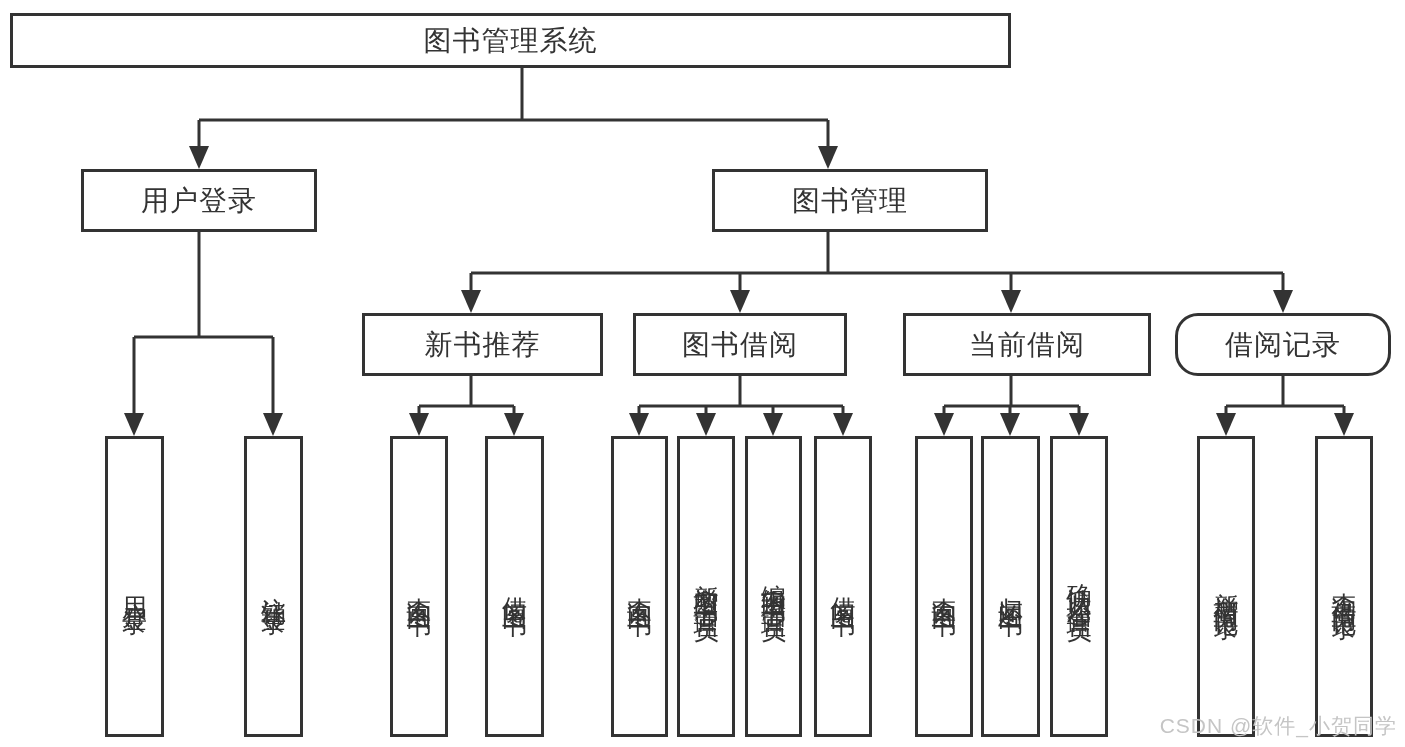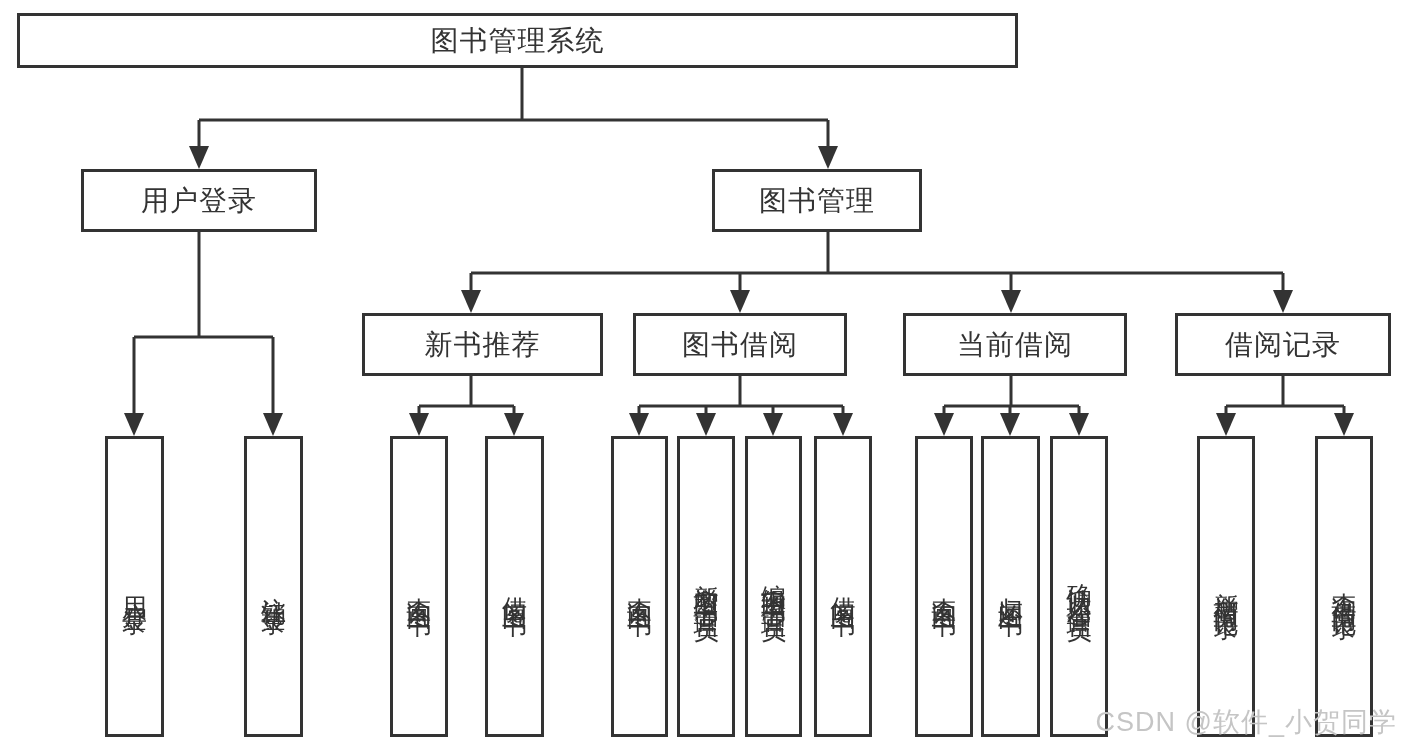--- a/index.html
+++ b/index.html
@@ -33,21 +33,21 @@
     writing-mode: vertical-rl;
     text-orientation: mixed;
     letter-spacing: 5px;
     line-height: 1;
     max-height: 292px;
   }
   .watermark {
     position: absolute;
     right: 8px;
     bottom: 7px;
-    font-size: 27px;
+    font-size: 21px;
     letter-spacing: 1px;
     color: #c5c5c5;
     white-space: nowrap;
   }
 </style>
 </head>
 <body>
 
 <div class="canvas">
 
@@ -87,41 +87,41 @@
       <polygon points="763,413 783,413 773,436"></polygon>
       <polygon points="833,413 853,413 843,436"></polygon>
       <polygon points="934,413 954,413 944,436"></polygon>
       <polygon points="1000,413 1020,413 1010,436"></polygon>
       <polygon points="1069,413 1089,413 1079,436"></polygon>
       <polygon points="1216,413 1236,413 1226,436"></polygon>
       <polygon points="1334,413 1354,413 1344,436"></polygon>
     </g>
   </svg>
 
-  <div class="node h-node" style="left:17px; top:13px; width:1001px; height:55px;">
+  <div class="node h-node" style="left:10px; top:13px; width:1001px; height:55px;">
     <span>图书管理系统</span>
   </div>
 
   <div class="node h-node" style="left:81px; top:169px; width:236px; height:63px;">
     <span>用户登录</span>
   </div>
-  <div class="node h-node" style="left:712px; top:169px; width:210px; height:63px;">
+  <div class="node h-node" style="left:712px; top:169px; width:276px; height:63px;">
     <span>图书管理</span>
   </div>
 
   <div class="node h-node" style="left:362px; top:313px; width:241px; height:63px;">
     <span>新书推荐</span>
   </div>
   <div class="node h-node" style="left:633px; top:313px; width:214px; height:63px;text-align:center;">
     <span>图书借阅</span>
   </div>
-  <div class="node h-node" style="left:903px; top:313px; width:224px; height:63px;">
+  <div class="node h-node" style="left:903px; top:313px; width:248px; height:63px;">
     <span>当前借阅</span>
   </div>
-  <div class="node h-node" style="left:1175px; top:313px; width:216px; height:63px;">
+  <div class="node h-node" style="left:1175px; top:313px; width:216px; height:63px;border-radius:23px;">
     <span>借阅记录</span>
   </div>
 
   <div class="node v-node" style="left:105px; top:436px; width:59px; height:301px;">
     <span>用户登录</span>
   </div>
   <div class="node v-node" style="left:244px; top:436px; width:59px; height:301px;">
     <span>注销登录</span>
   </div>
 

